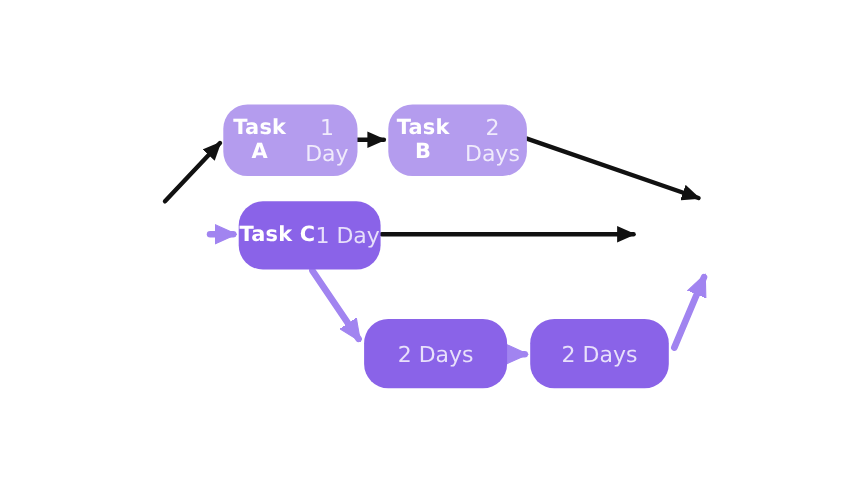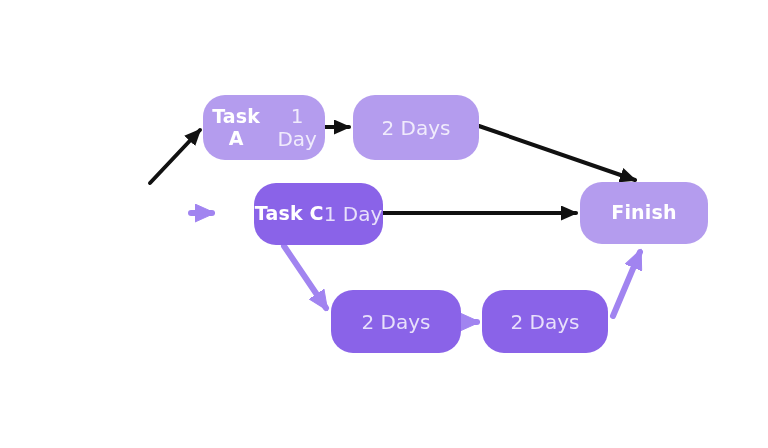--- a/index.html
+++ b/index.html
@@ -13,21 +13,21 @@
     border-radius:22px;color:#ffffff;text-align:center;box-sizing:border-box;line-height:1.15;
   }
   .node--light{background:#b49cee;}
   .node--dark{background:#8a63e8;}
   .node__label{font-size:19px;font-weight:700;letter-spacing:.2px;}
   .node__sublabel{font-size:20px;font-weight:400;color:rgba(255,255,255,.8);margin-top:1px;}
   
   .node--start  {left:61px; top:182px;width:129px;height:63px;}
   .node--task-a {left:203px;top:95px; width:122px;height:65px;}
   .node--task-b {left:353px;top:95px; width:126px;height:65px;}
-  .node--task-c {left:217px;top:183px;width:129px;height:62px;margin-left:37px;}
+  .node--task-c {left:217px;top:183px;width:129px;height:62px;}
   .node--task-d {left:331px;top:290px;width:130px;height:63px;}
   .node--task-e {left:482px;top:290px;width:126px;height:63px;}
   .node--finish {left:580px;top:182px;width:128px;height:62px;}
 </style>
 </head>
 <body>
 
 <div class="canvas">
 
   <svg class="edges" width="768" height="448" viewBox="0 0 768 448" xmlns="http://www.w3.org/2000/svg">
@@ -51,33 +51,31 @@
     <line x1="613" y1="316" x2="640" y2="252" stroke="#a184f0" stroke-width="6" stroke-linecap="round" marker-end="url(#arrow-purple)"></line>
   </svg>
 
 
   <div class="node node--light node--task-a">
     <span class="node__label">Task A</span>
     <span class="node__sublabel">1 Day</span>
   </div>
 
   <div class="node node--light node--task-b">
+    <span class="node__label">Task B</span>
     <span class="node__sublabel">2 Days</span>
   </div>
 
   <div class="node node--dark node--task-c">
     <span class="node__label">Task C</span>
     <span class="node__sublabel">1 Day</span>
   </div>
 
   <div class="node node--dark node--task-d">
     <span class="node__sublabel">2 Days</span>
   </div>
 
   <div class="node node--dark node--task-e">
     <span class="node__sublabel">2 Days</span>
   </div>
 
-  <div class="node node--light node--finish">
-    <span class="node__label">Finish</span>
-  </div>
 
 </div>
 
 </body></html>

